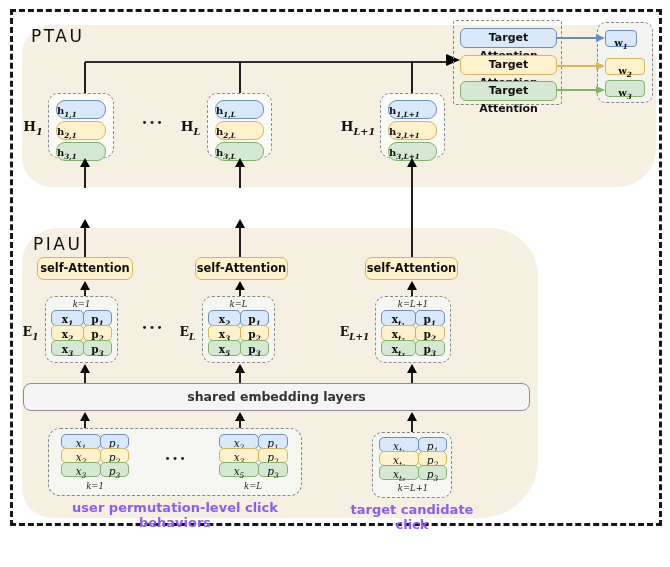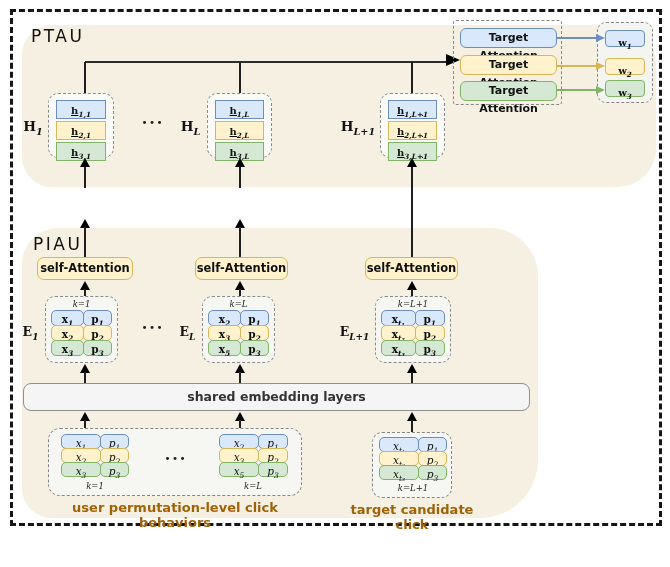--- a/index.html
+++ b/index.html
@@ -26,42 +26,42 @@
   
   .bigbox{position:absolute;box-sizing:border-box;text-align:center;color:#111;
           font-weight:bold;border-radius:8px;}
   .cblue{background:#DAE8FC;border:1px solid #6C8EBF;}
   .cyellow{background:#FFF2CC;border:1px solid #D6B656;}
   .cgreen{background:#D5E8D4;border:1px solid #82B366;}
   
   .hstack{position:absolute;height:65px;border:1.2px dashed #8a8a8a;border-radius:10px;
           background:#FAFAF7;box-sizing:border-box;padding:6px 7px;display:flex;
           flex-direction:column;gap:2px;}
-  .hrow{flex:1;border-radius:0;text-align:center;line-height:15px;box-sizing:border-box;text-decoration:underline;}
+  .hrow{flex:1;border-radius:9px;text-align:left;line-height:15px;box-sizing:border-box;}
   .estack{position:absolute;height:67px;border:1.2px dashed #8a8a8a;border-radius:10px;
           background:#F6F6F2;box-sizing:border-box;padding:2px 5px 0 5px;}
   .klabel{font-family:"DejaVu Serif",serif;font-style:italic;font-size:8.5px;color:#222;
           text-align:center;height:11px;line-height:11px;}
   .crow{display:flex;height:16px;border-radius:7px;}
   .crow + .crow{margin-top:-1px;}
   .cell{border-radius:5px;text-align:center;line-height:14px;box-sizing:border-box;}
   .xcell{flex:1.15;}
   .pcell{flex:1;margin-left:-1px;}
   
   .m{font-family:"DejaVu Serif",serif;font-weight:bold;font-size:10.5px;color:#111;}
   .m sub{font-size:72%;font-style:italic;line-height:0;}
   .m.small{font-size:10px;}
   .m.big{font-size:13.5px;}
   .m.mid{font-size:12.5px;}
   .mi{font-family:"DejaVu Serif",serif;font-style:italic;font-weight:normal;font-size:10.5px;color:#111;}
   .mi sub{font-size:72%;line-height:0;}
   .mlabel{position:absolute;text-align:center;}
   .dots{position:absolute;font-family:"DejaVu Serif",serif;font-weight:bold;font-size:16px;
         letter-spacing:2px;color:#1d1d1d;text-align:center;}
-  .caption{position:absolute;font-weight:bold;font-size:13px;color:#a16207;text-align:center;}
+  .caption{position:absolute;font-weight:bold;font-size:13px;color:#8b5cf6;text-align:center;}
   .bg-rows{position:absolute;width:68px;}
   .bg-rows .crow{height:15px;}
   .gk{position:absolute;width:68px;text-align:center;font-family:"DejaVu Serif",serif;
       font-style:italic;font-size:8.5px;color:#222;}
 </style>
 </head>
 <body>
 
 <div class="canvas">
 
@@ -103,21 +103,21 @@
     <div class="hrow cyellow"><span class="m small"><span>h</span><sub>2,L+1</sub></span></div>
     <div class="hrow cgreen"><span class="m small"><span>h</span><sub>3,L+1</sub></span></div>
   </div>
 
   <div class="dashbox" style="left:453px;top:20px;width:109px;height:85px;background:transparent;border-radius:3px"></div>
   <div class="bigbox cblue" style="left:460px;top:28px;width:97px;height:20px;font-size:11px;line-height:18px;border-radius:6px">Target Attention</div>
   <div class="bigbox cyellow" style="left:460px;top:55px;width:97px;height:20px;font-size:11px;line-height:18px;border-radius:6px">Target Attention</div>
   <div class="bigbox cgreen" style="left:460px;top:81px;width:97px;height:20px;font-size:11px;line-height:18px;border-radius:6px">Target Attention</div>
 
   <div class="dashbox" style="left:597px;top:22px;width:56px;height:81px;border-radius:9px;background:#F4F4F1"></div>
-  <div class="bigbox cblue" style="left:605px;top:30px;width:40px;height:17px;border-radius:4px"><span class="m small"><span>w</span><sub>1</sub></span></div>
+  <div class="bigbox cblue" style="left:605px;top:30px;width:32px;height:17px;border-radius:4px"><span class="m small"><span>w</span><sub>1</sub></span></div>
   <div class="bigbox cyellow" style="left:605px;top:58px;width:40px;height:17px;border-radius:4px"><span class="m small"><span>w</span><sub>2</sub></span></div>
   <div class="bigbox cgreen" style="left:605px;top:80px;width:40px;height:17px;border-radius:4px"><span class="m small"><span>w</span><sub>3</sub></span></div>
 
   <div class="cline" style="left:557px;top:37px;width:40px;background:#6C8EBF"></div>
   <div class="ctri" style="left:596px;top:33.5px;border-left-color:#6C8EBF"></div>
   <div class="cline" style="left:557px;top:65px;width:40px;background:#D6B656"></div>
   <div class="ctri" style="left:596px;top:61.5px;border-left-color:#D6B656"></div>
   <div class="cline" style="left:557px;top:89px;width:40px;background:#82B366"></div>
   <div class="ctri" style="left:596px;top:85.5px;border-left-color:#82B366"></div>
 

